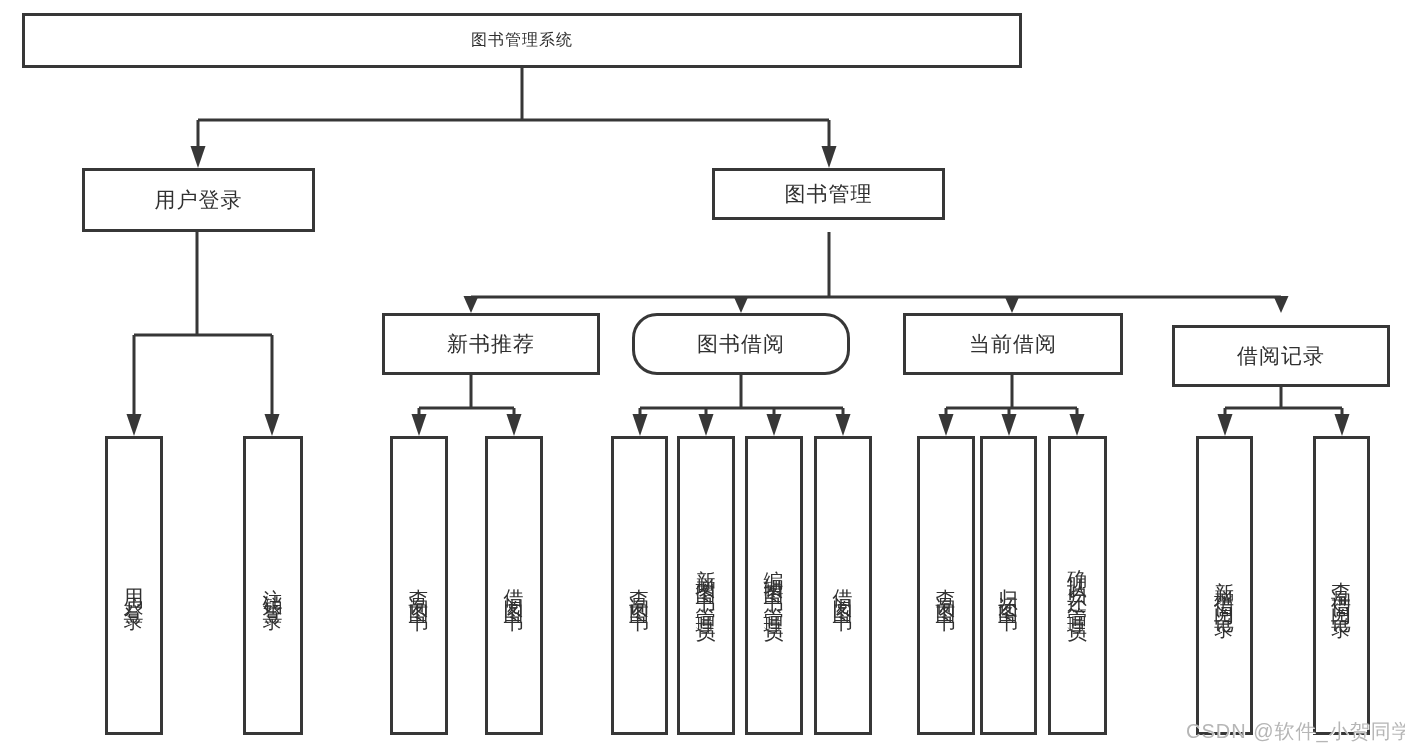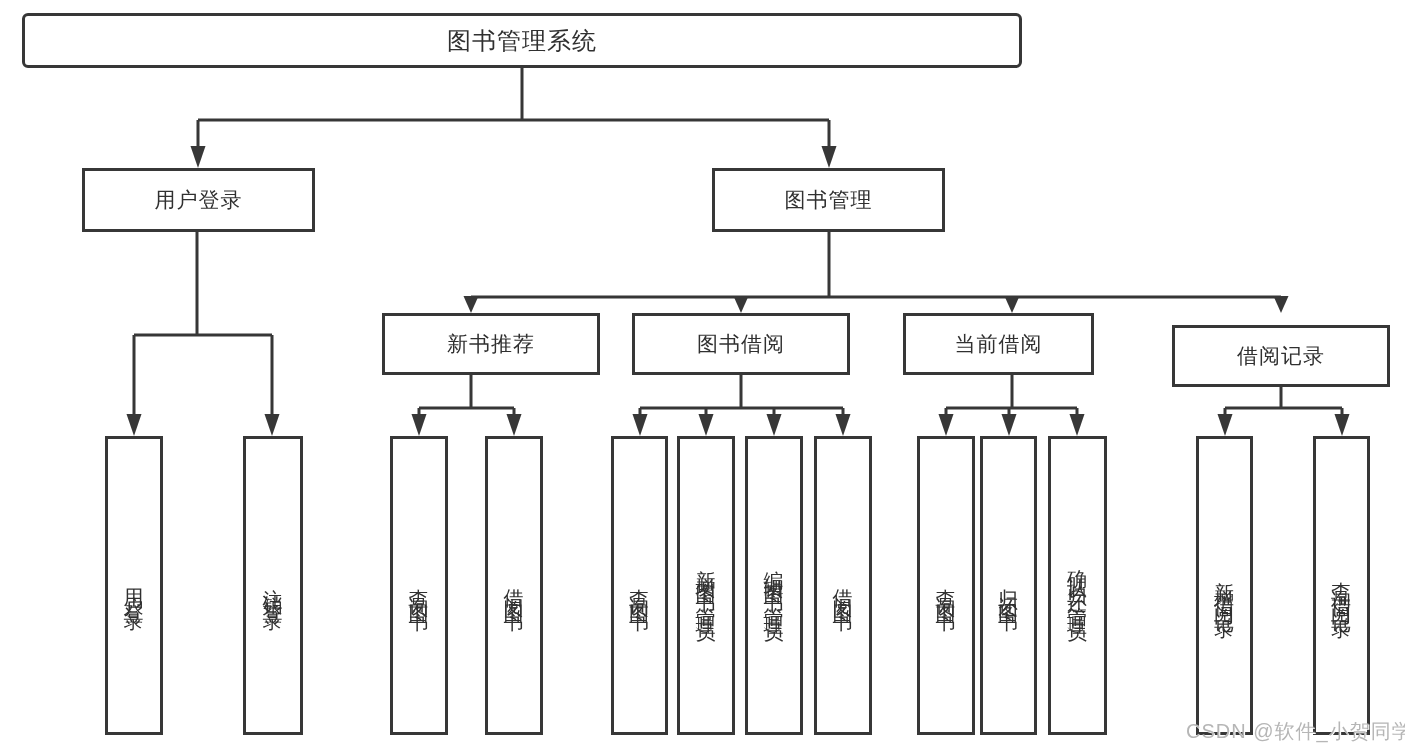--- a/index.html
+++ b/index.html
@@ -23,26 +23,26 @@
   .h{font-size:21px;letter-spacing:1px;white-space:nowrap;}
   .v{
     writing-mode:vertical-rl;
     text-orientation:mixed;
     font-size:20px;
     letter-spacing:0.38em;
     line-height:1;
     padding-top:6px;
   }
   
-  #n-root   {left:22px;  top:13px;  width:1000px;height:55px;font-size:24px;border-radius:6px;}
+  #n-root   {left:22px;  top:13px;  width:1000px;height:55px;font-size:16px;}
   #n-login  {left:82px;  top:168px; width:233px; height:64px;}
-  #n-mgmt   {left:712px; top:168px; width:233px; height:64px;}
+  #n-mgmt   {left:712px; top:168px; width:233px; height:52px;}
   #n-rec    {left:382px; top:313px; width:218px; height:62px;}
-  #n-borrow {left:632px; top:313px; width:218px; height:62px;}
-  #n-current{left:903px; top:313px; width:191px; height:62px;}
+  #n-borrow {left:632px; top:313px; width:218px; height:62px;border-radius:25px;}
+  #n-current{left:903px; top:313px; width:220px; height:62px;}
   #n-record {left:1172px;top:313px; width:218px; height:62px;margin-top:12px;}
   .leaf{top:436px;height:299px;}
   #l-login {left:105px; width:58px;}
   #l-logout{left:243px; width:60px;}
   #l-q1    {left:390px; width:58px;}
   #l-b1    {left:485px; width:58px;}
   #l-q2    {left:611px; width:57px;}
   #l-add   {left:677px; width:58px;}
   #l-edit  {left:745px; width:58px;}
   #l-b2    {left:814px; width:58px;}

